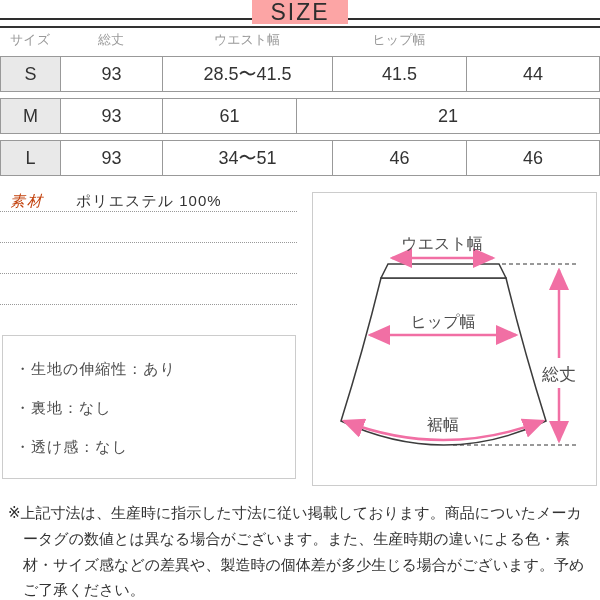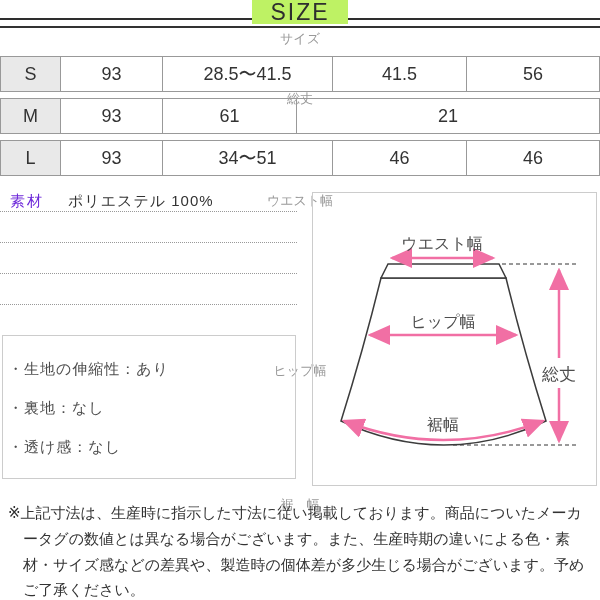--- a/index.html
+++ b/index.html
@@ -2,45 +2,45 @@
 <html><head>
 <meta charset="utf-8">
 <style>
   * { box-sizing: border-box; margin: 0; padding: 0; }
   html, body { width: 600px; height: 600px; overflow: hidden; background: #fff; }
   body { font-family: "Liberation Sans", "DejaVu Sans", sans-serif; color: #333; }
 
   
   .size-title { position: relative; height: 26px; text-align: center; }
   .size-title .rule { position: absolute; left: 0; right: 0; top: 18px; border-top: 2px solid #2e2e2e; }
-  .size-title .text { position: relative; display: inline-block; background: #bef264; padding: 0 18px;
+  .size-title .text { position: relative; display: inline-block; background: #fca5a5; padding: 0 18px;
     font-size: 23px; letter-spacing: 2px; line-height: 24px; color: #2e2e2e; }
 
   
   .size-table { border-top: 2px solid #333; padding-top: 2px; }
-  .thead { display: flex; height: 20px; align-items: center; flex-direction: column; }
+  .thead { display: flex; height: 20px; align-items: center; }
   .th { color: #999; font-size: 13px; text-align: center; }
   .trow { display: flex; height: 36px; margin-top: 6px; border: 1px solid #999; background: #fff; }
   .td { display: flex; align-items: center; justify-content: center; font-size: 18px; color: #333; }
   .c0 { flex: 0 0 60px; }  .c1 { flex: 0 0 102px; } .c2 { flex: 0 0 170px; }
   .c3 { flex: 0 0 134px; } .c4 { flex: 1; }
   .trow .c0, .trow .c1, .trow .c2, .trow .c3 { border-right: 1px solid #999; }
   .size-cell { background: #e9e9e9; }
 
   
   .middle { display: flex; margin-top: 16px; }
   .left-col { width: 297px; }
   .mat-row { height: 20px; display: flex; align-items: center; border-bottom: 1px dotted #999;
     font-size: 15px; padding-left: 10px; }
-  .mat-label { color: #6d28d9; margin-right: 24px; letter-spacing: 2px; }
+  .mat-label { color: #c2410c; margin-right: 32px; letter-spacing: 2px; font-style: italic; }
   .mat-value { color: #333; letter-spacing: 1px; }
   .dotted-row { height: 31px; border-bottom: 1px dotted #999; }
   .spacer { height: 30px; }
   .info-box { margin-left: 2px; width: 294px; height: 144px; border: 1px solid #ccc;
-    padding: 13px 12px 0 5px; }
+    padding: 13px 12px 0 12px; }
   .info-box .line { font-size: 15px; color: #4d4d4d; line-height: 39px; letter-spacing: 1px; }
 
   .diagram-box { width: 285px; height: 294px; border: 1px solid #ccc; margin-left: 15px; }
   svg text { font-family: "Liberation Sans", "DejaVu Sans", sans-serif; }
 
   
   .footnote { margin-top: 14px; padding: 0 8px; font-size: 15px; line-height: 1.72;
     color: #333; text-indent: -1em; padding-left: calc(8px + 1em); }
 </style>
 </head>
@@ -50,29 +50,28 @@
   <div class="rule"></div>
   <span class="text">SIZE</span>
 </div>
 
 <div class="size-table">
   <div class="thead">
     <div class="th c0">サイズ</div>
     <div class="th c1">総丈</div>
     <div class="th c2">ウエスト幅</div>
     <div class="th c3">ヒップ幅</div>
-    <div class="th c4">裾　幅</div>
   </div>
 
   <div class="trow">
     <div class="td c0 size-cell">S</div>
     <div class="td c1">93</div>
     <div class="td c2">28.5〜41.5</div>
     <div class="td c3">41.5</div>
-    <div class="td c4">56</div>
+    <div class="td c4">44</div>
   </div>
 
   <div class="trow">
     <div class="td c0 size-cell">M</div>
     <div class="td c1">93</div>
     <div class="td c3">61</div>
     <div class="td c4">21</div>
   </div>
 
   <div class="trow">

